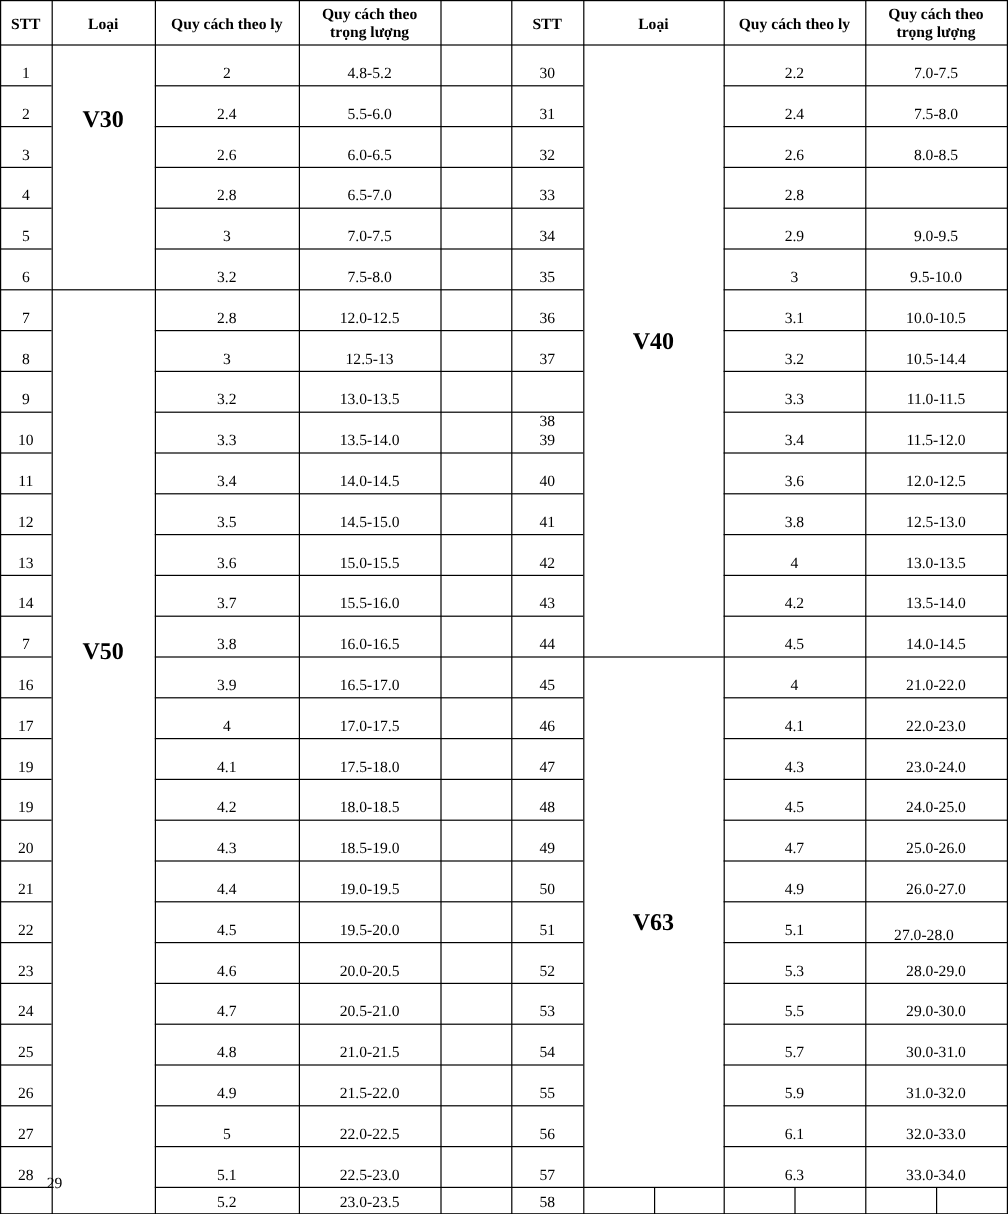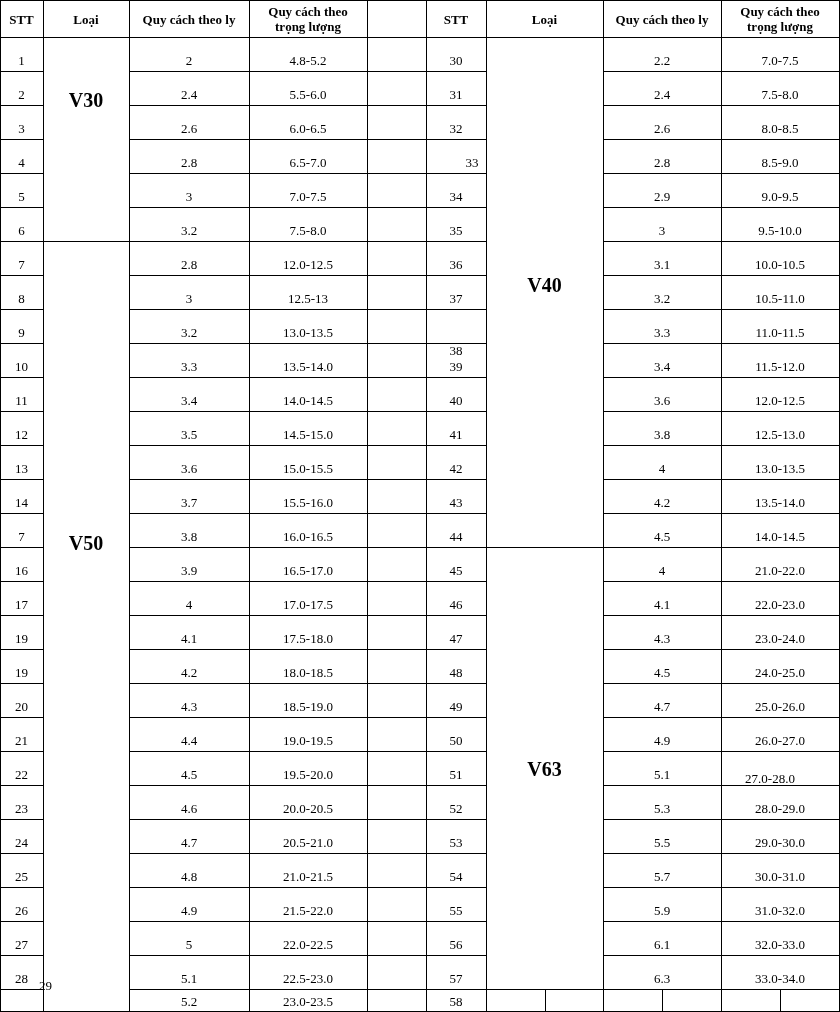--- a/index.html
+++ b/index.html
@@ -123,35 +123,34 @@
     <div class="cell" style="left: 249px; top: 990px; width: 118px; height: 22px; padding-bottom: 3px;">23.0-23.5</div>
     <div class="cell" style="left: 426px; top: 38px; width: 60px; height: 34px; padding-bottom: 4px;">30</div>
     <div class="cell" style="left: 603px; top: 38px; width: 118px; height: 34px; padding-bottom: 4px;">2.2</div>
     <div class="cell" style="left: 721px; top: 38px; width: 118px; height: 34px; padding-bottom: 4px;">7.0-7.5</div>
     <div class="cell" style="left: 426px; top: 72px; width: 60px; height: 34px; padding-bottom: 4px;">31</div>
     <div class="cell" style="left: 603px; top: 72px; width: 118px; height: 34px; padding-bottom: 4px;">2.4</div>
     <div class="cell" style="left: 721px; top: 72px; width: 118px; height: 34px; padding-bottom: 4px;">7.5-8.0</div>
     <div class="cell" style="left: 426px; top: 106px; width: 60px; height: 34px; padding-bottom: 4px;">32</div>
     <div class="cell" style="left: 603px; top: 106px; width: 118px; height: 34px; padding-bottom: 4px;">2.6</div>
     <div class="cell" style="left: 721px; top: 106px; width: 118px; height: 34px; padding-bottom: 4px;">8.0-8.5</div>
-    <div class="cell" style="left: 426px; top: 140px; width: 60px; height: 34px; padding-bottom: 4px; margin-left: 16px;">33</div>
+    <div class="cell" style="left: 426px; top: 140px; width: 60px; height: 34px; padding-bottom: 4px;">33</div>
     <div class="cell" style="left: 603px; top: 140px; width: 118px; height: 34px; padding-bottom: 4px;">2.8</div>
-    <div class="cell" style="left: 721px; top: 140px; width: 118px; height: 34px; padding-bottom: 4px;">8.5-9.0</div>
     <div class="cell" style="left: 426px; top: 174px; width: 60px; height: 34px; padding-bottom: 4px;">34</div>
     <div class="cell" style="left: 603px; top: 174px; width: 118px; height: 34px; padding-bottom: 4px;">2.9</div>
     <div class="cell" style="left: 721px; top: 174px; width: 118px; height: 34px; padding-bottom: 4px;">9.0-9.5</div>
     <div class="cell" style="left: 426px; top: 208px; width: 60px; height: 34px; padding-bottom: 4px;">35</div>
     <div class="cell" style="left: 603px; top: 208px; width: 118px; height: 34px; padding-bottom: 4px;">3</div>
     <div class="cell" style="left: 721px; top: 208px; width: 118px; height: 34px; padding-bottom: 4px;">9.5-10.0</div>
     <div class="cell" style="left: 426px; top: 242px; width: 60px; height: 34px; padding-bottom: 4px;">36</div>
     <div class="cell" style="left: 603px; top: 242px; width: 118px; height: 34px; padding-bottom: 4px;">3.1</div>
     <div class="cell" style="left: 721px; top: 242px; width: 118px; height: 34px; padding-bottom: 4px;">10.0-10.5</div>
     <div class="cell" style="left: 426px; top: 276px; width: 60px; height: 34px; padding-bottom: 4px;">37</div>
     <div class="cell" style="left: 603px; top: 276px; width: 118px; height: 34px; padding-bottom: 4px;">3.2</div>
-    <div class="cell" style="left: 721px; top: 276px; width: 118px; height: 34px; padding-bottom: 4px;">10.5-11.0</div>
+    <div class="cell" style="left: 721px; top: 276px; width: 118px; height: 34px; padding-bottom: 4px;">10.5-14.4</div>
     <div class="cell" style="left: 426px; top: 328px; width: 60px; height: 34px; padding-bottom: 4px;">38</div>
     <div class="cell" style="left: 603px; top: 310px; width: 118px; height: 34px; padding-bottom: 4px;">3.3</div>
     <div class="cell" style="left: 721px; top: 310px; width: 118px; height: 34px; padding-bottom: 4px;">11.0-11.5</div>
     <div class="cell" style="left: 426px; top: 344px; width: 60px; height: 34px; padding-bottom: 4px;">39</div>
     <div class="cell" style="left: 603px; top: 344px; width: 118px; height: 34px; padding-bottom: 4px;">3.4</div>
     <div class="cell" style="left: 721px; top: 344px; width: 118px; height: 34px; padding-bottom: 4px;">11.5-12.0</div>
     <div class="cell" style="left: 426px; top: 378px; width: 60px; height: 34px; padding-bottom: 4px;">40</div>
     <div class="cell" style="left: 603px; top: 378px; width: 118px; height: 34px; padding-bottom: 4px;">3.6</div>
     <div class="cell" style="left: 721px; top: 378px; width: 118px; height: 34px; padding-bottom: 4px;">12.0-12.5</div>
     <div class="cell" style="left: 426px; top: 412px; width: 60px; height: 34px; padding-bottom: 4px;">41</div>

